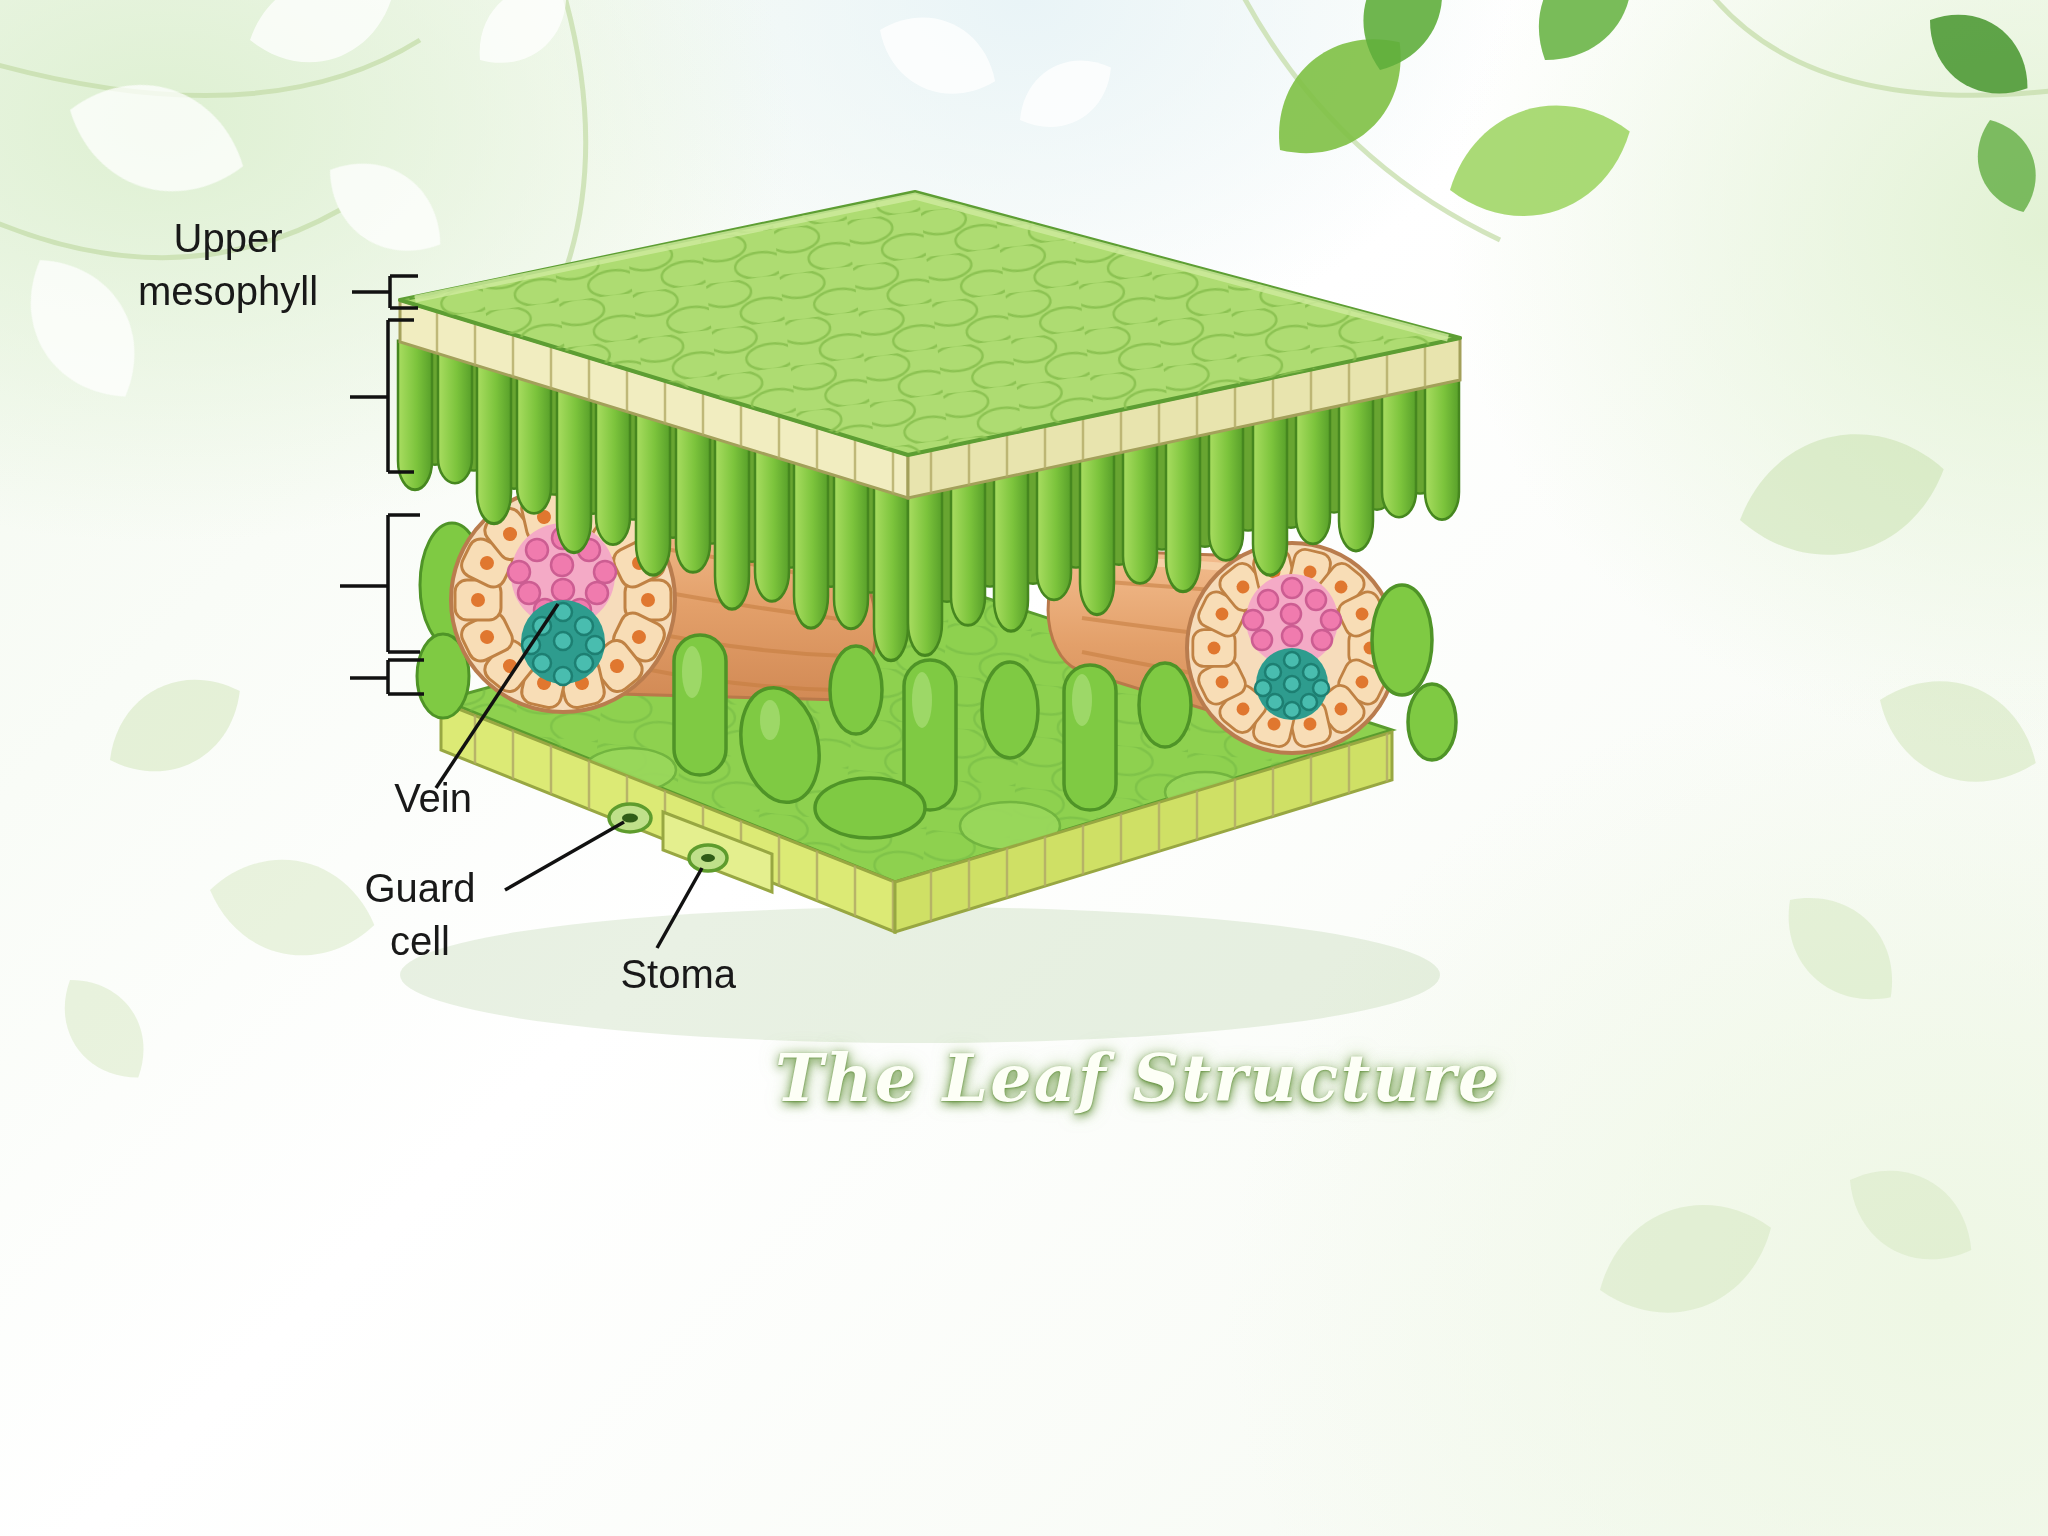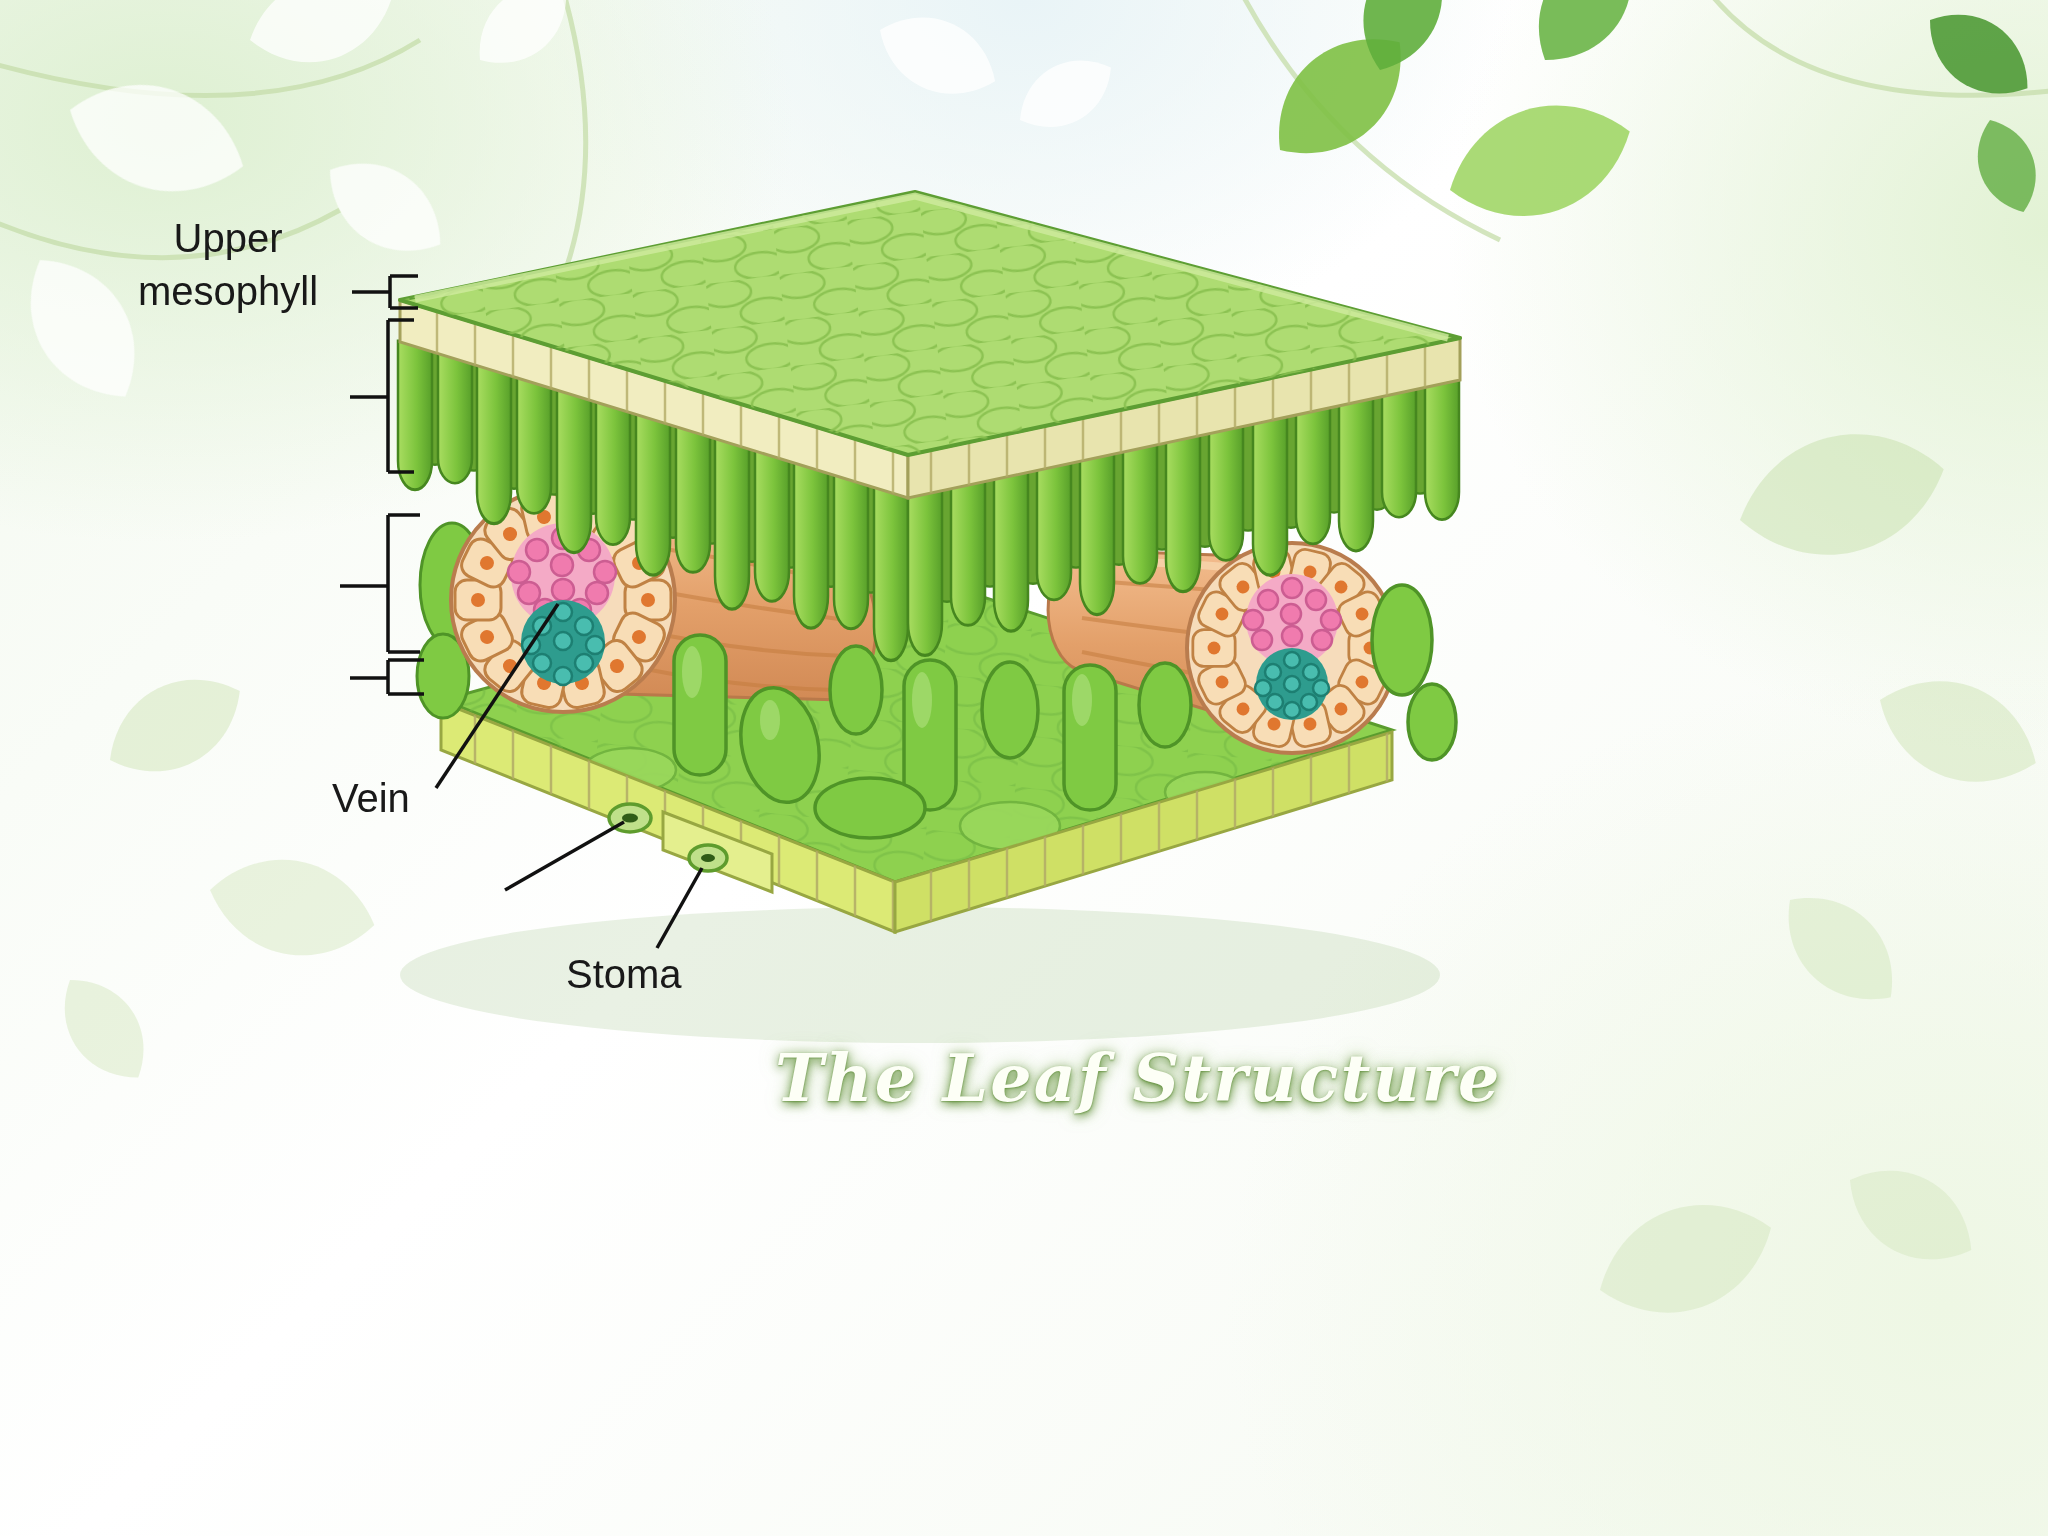--- a/index.html
+++ b/index.html
@@ -7,21 +7,21 @@
   .stage{position:relative;width:2048px;height:1536px;
     background:
       radial-gradient(900px 600px at 8% 8%, #def0d2 0%, rgba(222,240,210,0) 70%),
       radial-gradient(700px 500px at 50% 0%, #e9f4f7 0%, rgba(233,244,247,0) 70%),
       radial-gradient(800px 700px at 100% 15%, #e2f2d4 0%, rgba(226,242,212,0) 75%),
       radial-gradient(900px 800px at 95% 85%, #eef7e4 0%, rgba(238,247,228,0) 80%),
       linear-gradient(135deg,#f3f9ef 0%,#ffffff 45%,#f4f9f0 100%);
   }
   svg.layer{position:absolute;inset:0;width:2048px;height:1536px;display:block;}
   .label{position:absolute;color:#191919;font-size:40px;line-height:1.32;text-align:center;}
-  .label.single{text-align:left;}
+  .label.single{text-align:right;}
   .title{position:absolute;left:775px;top:1040px;width:520px;
     font-family:"DejaVu Serif",serif;font-style:italic;font-weight:bold;
     font-size:65px;letter-spacing:2px;color:#fdfff6;
     text-shadow:0 3px 10px rgba(96,142,58,.95),0 1px 2px rgba(96,142,58,.8),0 0 18px rgba(140,180,100,.6);
     white-space:nowrap;}
 </style>
 </head>
 <body>
 
 <div class="stage">
@@ -351,17 +351,18 @@
         <path d="M388,660 L388,694 M388,660 L424,660 M388,694 L424,694"></path>
       </g>
       <path d="M436,788 L558,604"></path>
       <path d="M505,890 L624,822"></path>
       <path d="M657,948 L702,868"></path>
     </g>
   </svg>
 
   <div class="label" style="left:108px;top:212px;width:240px;">Upper mesophyll</div>
   <div class="label single" style="left:332px;top:772px;width:140px;">Vein</div>
+  <div class="label" style="left:345px;top:862px;width:150px;">Guard cell</div>
   <div class="label single" style="left:566px;top:948px;width:170px;">Stoma</div>
 
   <div class="title">The Leaf Structure</div>
 
 </div>
 
 </body></html>

